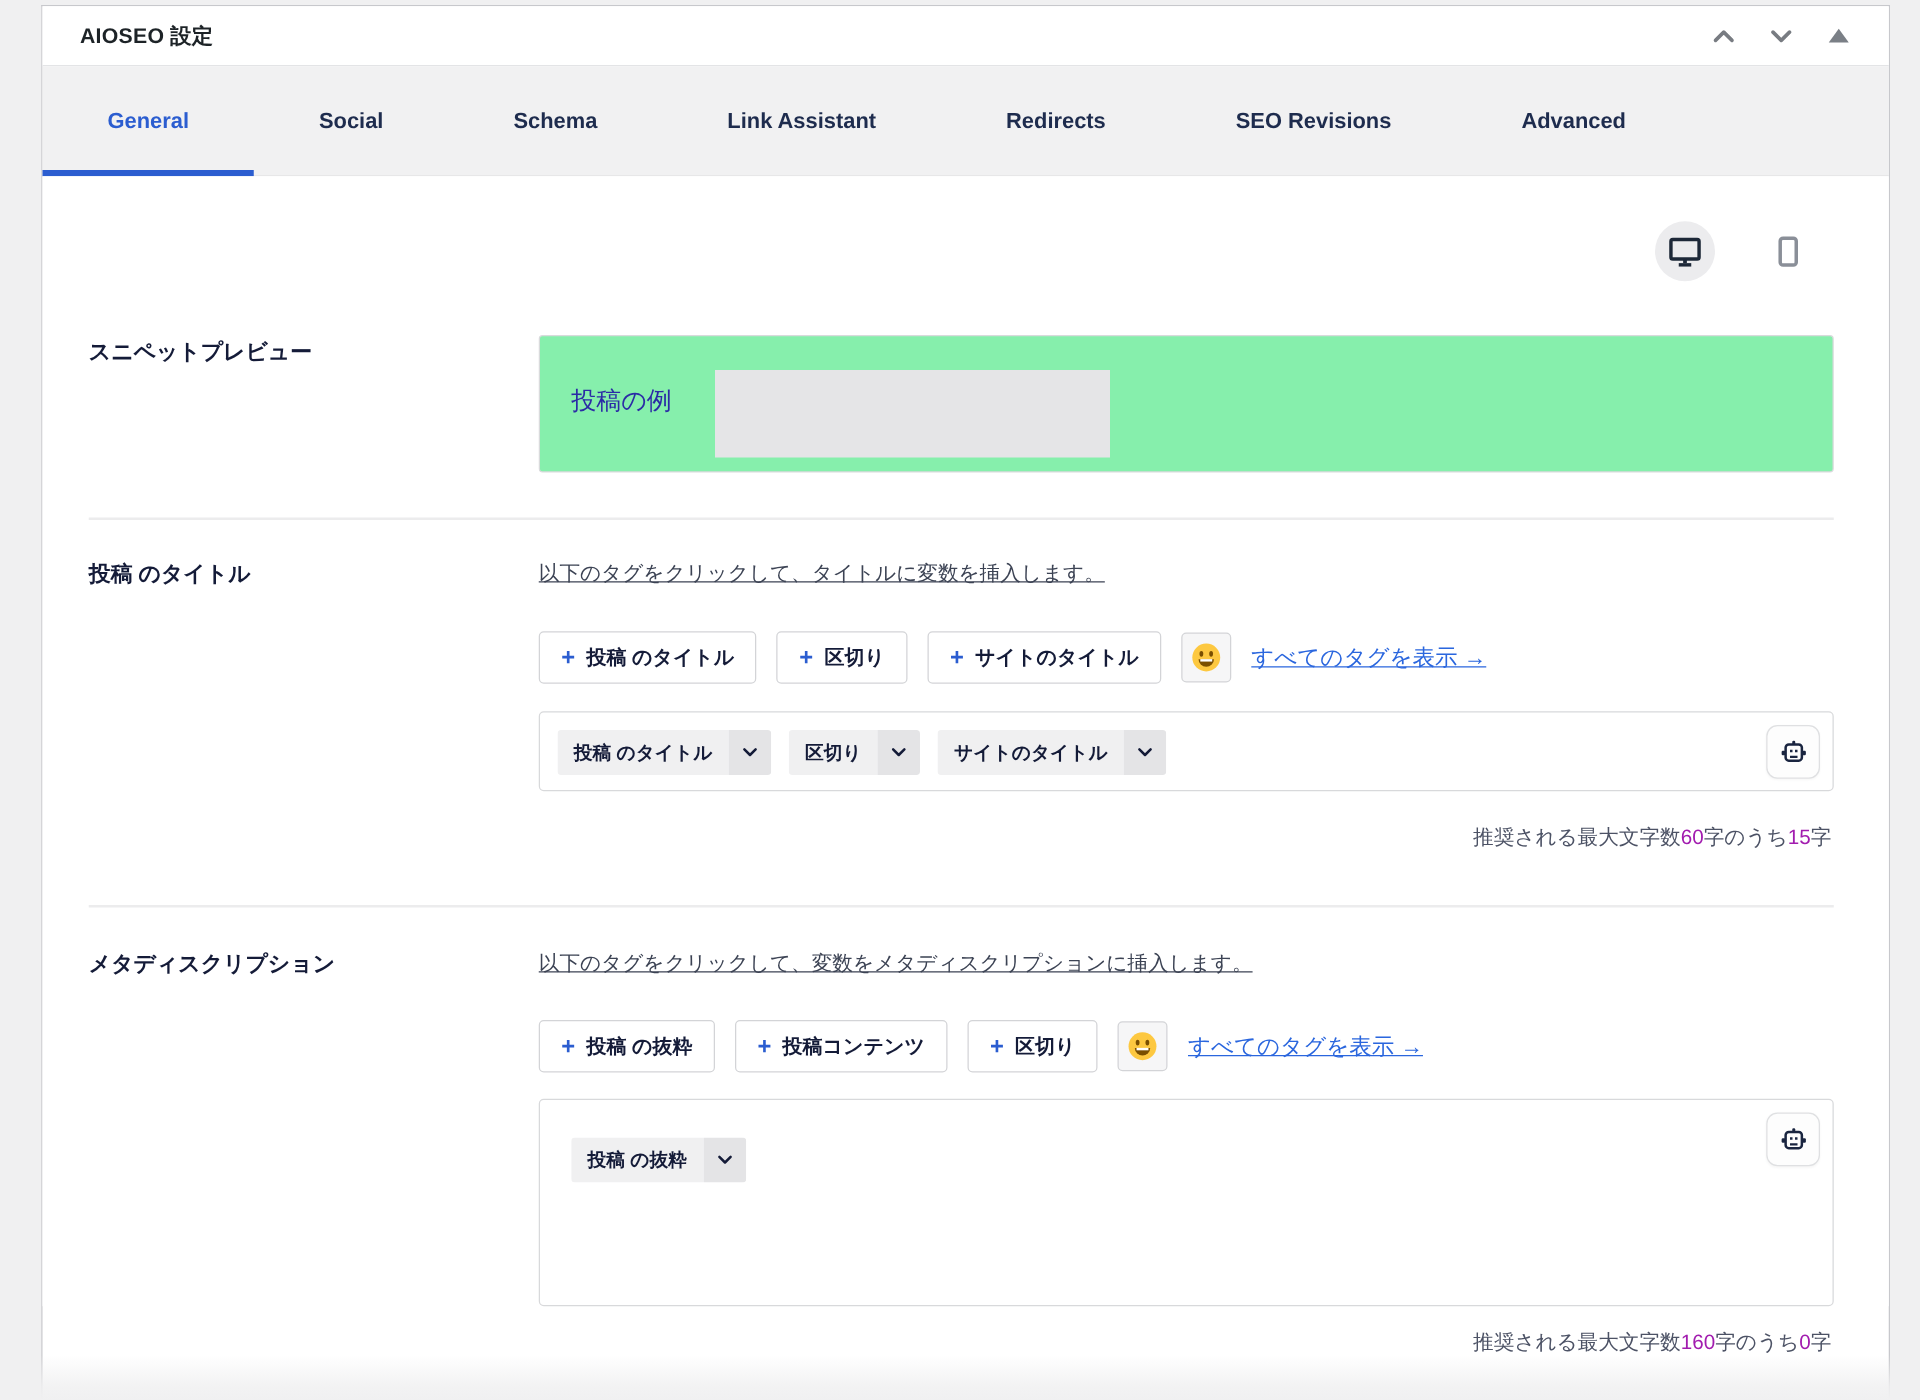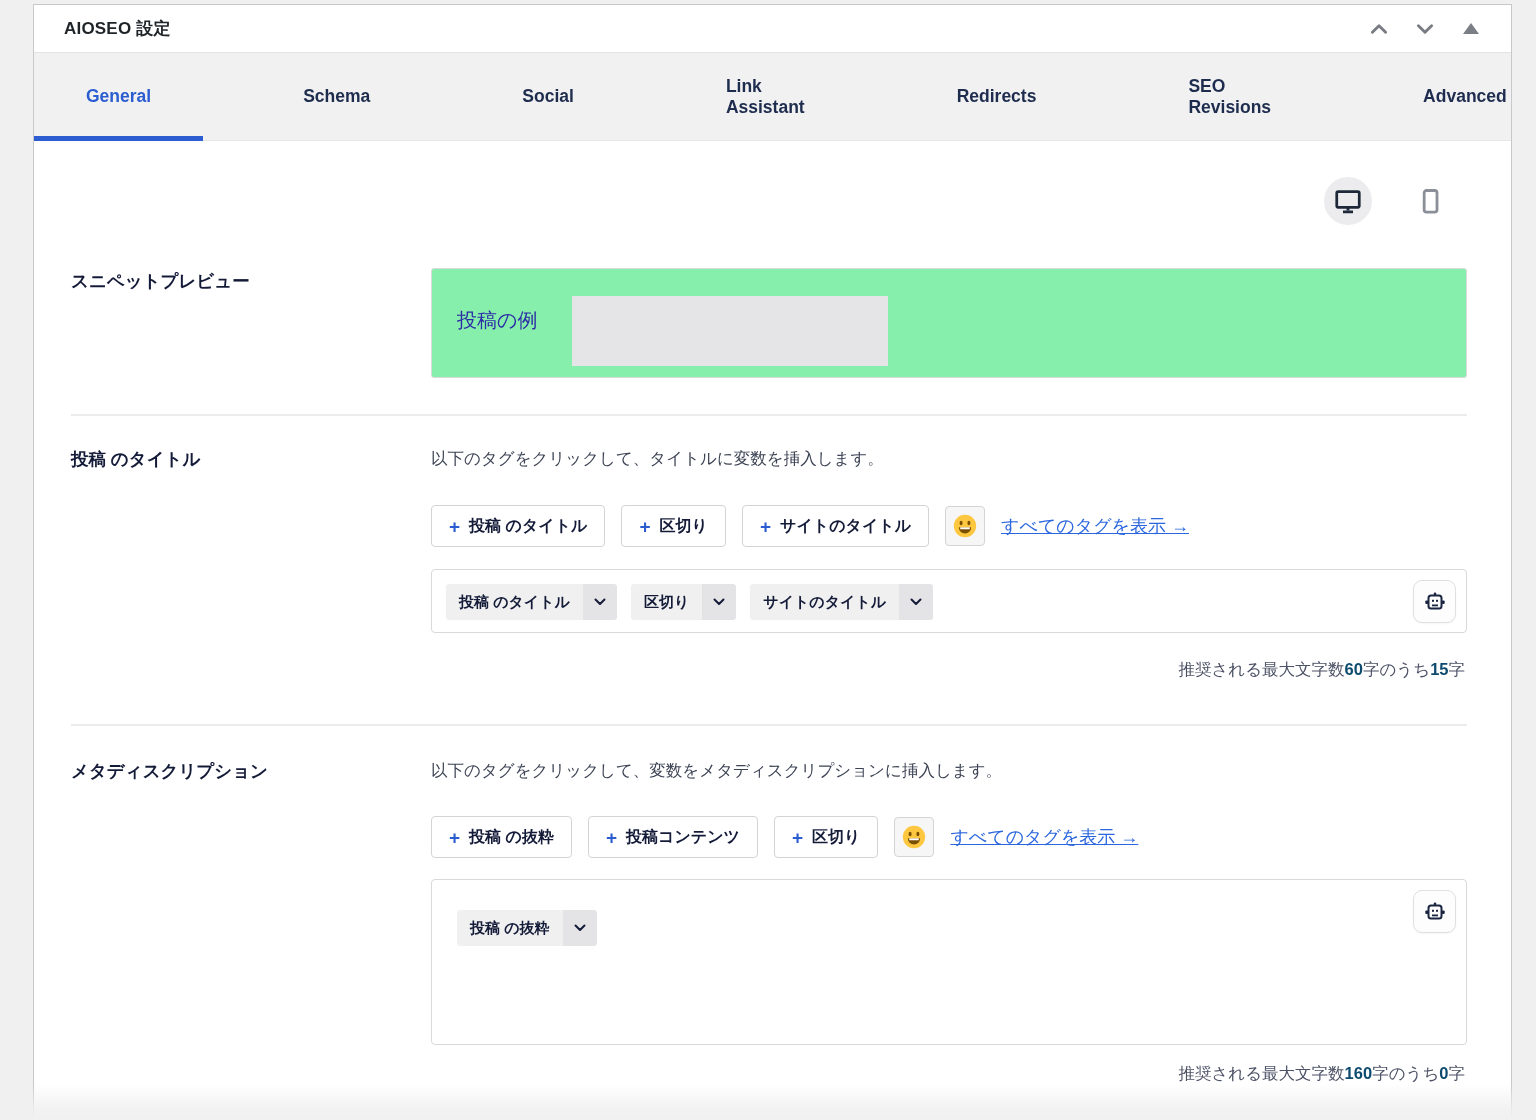--- a/index.html
+++ b/index.html
@@ -14,21 +14,21 @@
     padding:0 22px 0 30px; background:#fff; border-bottom:1px solid #e3e4e6; }
   .panel-title { font-size:17px; font-weight:700; color:#1d2327; letter-spacing:.2px; }
   .panel-controls { margin-left:auto; display:flex; align-items:center; gap:10px; }
   .ctrl-btn { width:36px; height:36px; background:none; border:none; cursor:pointer;
     display:flex; align-items:center; justify-content:center; }
   .tri-up { width:0; height:0; border-left:8px solid transparent;
     border-right:8px solid transparent; border-bottom:11px solid #7a7f86; }
 
   
   .tabbar { height:88px; background:#f1f1f2; display:flex; align-items:stretch;
-    border-bottom:1px solid #e7e7e8;gap:48px; }
+    border-bottom:1px solid #e7e7e8; }
   .tab { position:relative; padding:0 52px; display:flex; align-items:center;
     font-size:17.5px; font-weight:600; color:#1e2c4e; cursor:pointer; }
   .tab.active { color:#2b5dd0; }
   .tab.active::after { content:""; position:absolute; left:0; right:0; bottom:-1px;
     height:5px; background:#2b5dd0; }
 
   
   .content { position:relative; height:904px; background:#fff; }
 
   .device-toggle { position:absolute; top:36px; right:57px; display:flex;
@@ -42,21 +42,21 @@
 
   .preview-box { position:absolute; left:397px; top:127px; width:1036px; height:110px;
     border:1px solid #d9dadc; border-radius:3px; background:#86efac; }
   .preview-title { position:absolute; left:25px; top:38px; font-size:20px;
     color:#2b2ba6; }
   .redacted { position:absolute; left:140px; top:27px; width:316px; height:70px;
     background:#e5e5e7; }
 
   .divider { position:absolute; left:37px; width:1396px; height:2px; background:#ececed; }
 
-  .row-desc { position:absolute; left:397px; font-size:16.5px; color:#3c4354; }
+  .row-desc { position:absolute; left:397px; font-size:16.5px; color:#3c4354;text-decoration:underline; }
 
   .tagbtn-row { position:absolute; left:397px; display:flex; align-items:center; gap:16px; }
   .tag-btn { height:42px; display:inline-flex; align-items:center; gap:9px;
     padding:0 17px; background:#fff; border:1px solid #d3d4d7; border-radius:4px;
     font-size:16px; font-weight:700; color:#141b38; cursor:pointer;
     font-family:inherit; }
   .plus { color:#2b5dd0; font-size:19px; font-weight:700; line-height:1; }
   .emoji-btn { width:40px; height:40px; border:1px solid #d3d4d7; border-radius:4px;
     background:#f6f6f7; cursor:pointer; display:flex; align-items:center;
     justify-content:center; }
@@ -70,21 +70,21 @@
     cursor:pointer; height:36px; }
   .pill-label { display:flex; align-items:center; padding:0 13px; background:#f0f0f1;
     font-size:15px; font-weight:700; color:#141b38; white-space:nowrap; }
   .pill-caret { display:flex; align-items:center; padding:0 11px; background:#e4e4e6; }
   .ai-btn { position:absolute; top:10px; right:10px; width:43px; height:43px;
     background:#fdfdfd; border:1px solid #dfe0e2; border-radius:9px; cursor:pointer;
     display:flex; align-items:center; justify-content:center;
     box-shadow:0 1px 2px rgba(0,0,0,.04); }
 
   .char-count { position:absolute; right:46px; font-size:16.5px; color:#4c5265; }
-  .char-count b { font-weight:700; color:#0c4a6e; }
+  .char-count b { font-weight:400; color:#a21caf; }
 
   .bottom-fade { position:absolute; left:0; right:0; bottom:0; height:36px;
     background:linear-gradient(to bottom, rgba(240,240,241,0) 0%,
       rgba(240,240,241,.85) 70%, #f0f0f1 100%);
     pointer-events:none; z-index:5; }
 </style>
 </head>
 <body>
 
 <section class="panel">
@@ -106,24 +106,24 @@
         <span class="tri-up"></span>
       </button>
     </div>
   </header>
 
   <nav class="tabbar">
     <div class="tab active">
         <span>General</span>
       </div>
     <div class="tab">
+        <span>Social</span>
+      </div>
+    <div class="tab">
         <span>Schema</span>
-      </div>
-    <div class="tab">
-        <span>Social</span>
       </div>
     <div class="tab">
         <span>Link Assistant</span>
       </div>
     <div class="tab">
         <span>Redirects</span>
       </div>
     <div class="tab">
         <span>SEO Revisions</span>
       </div>

